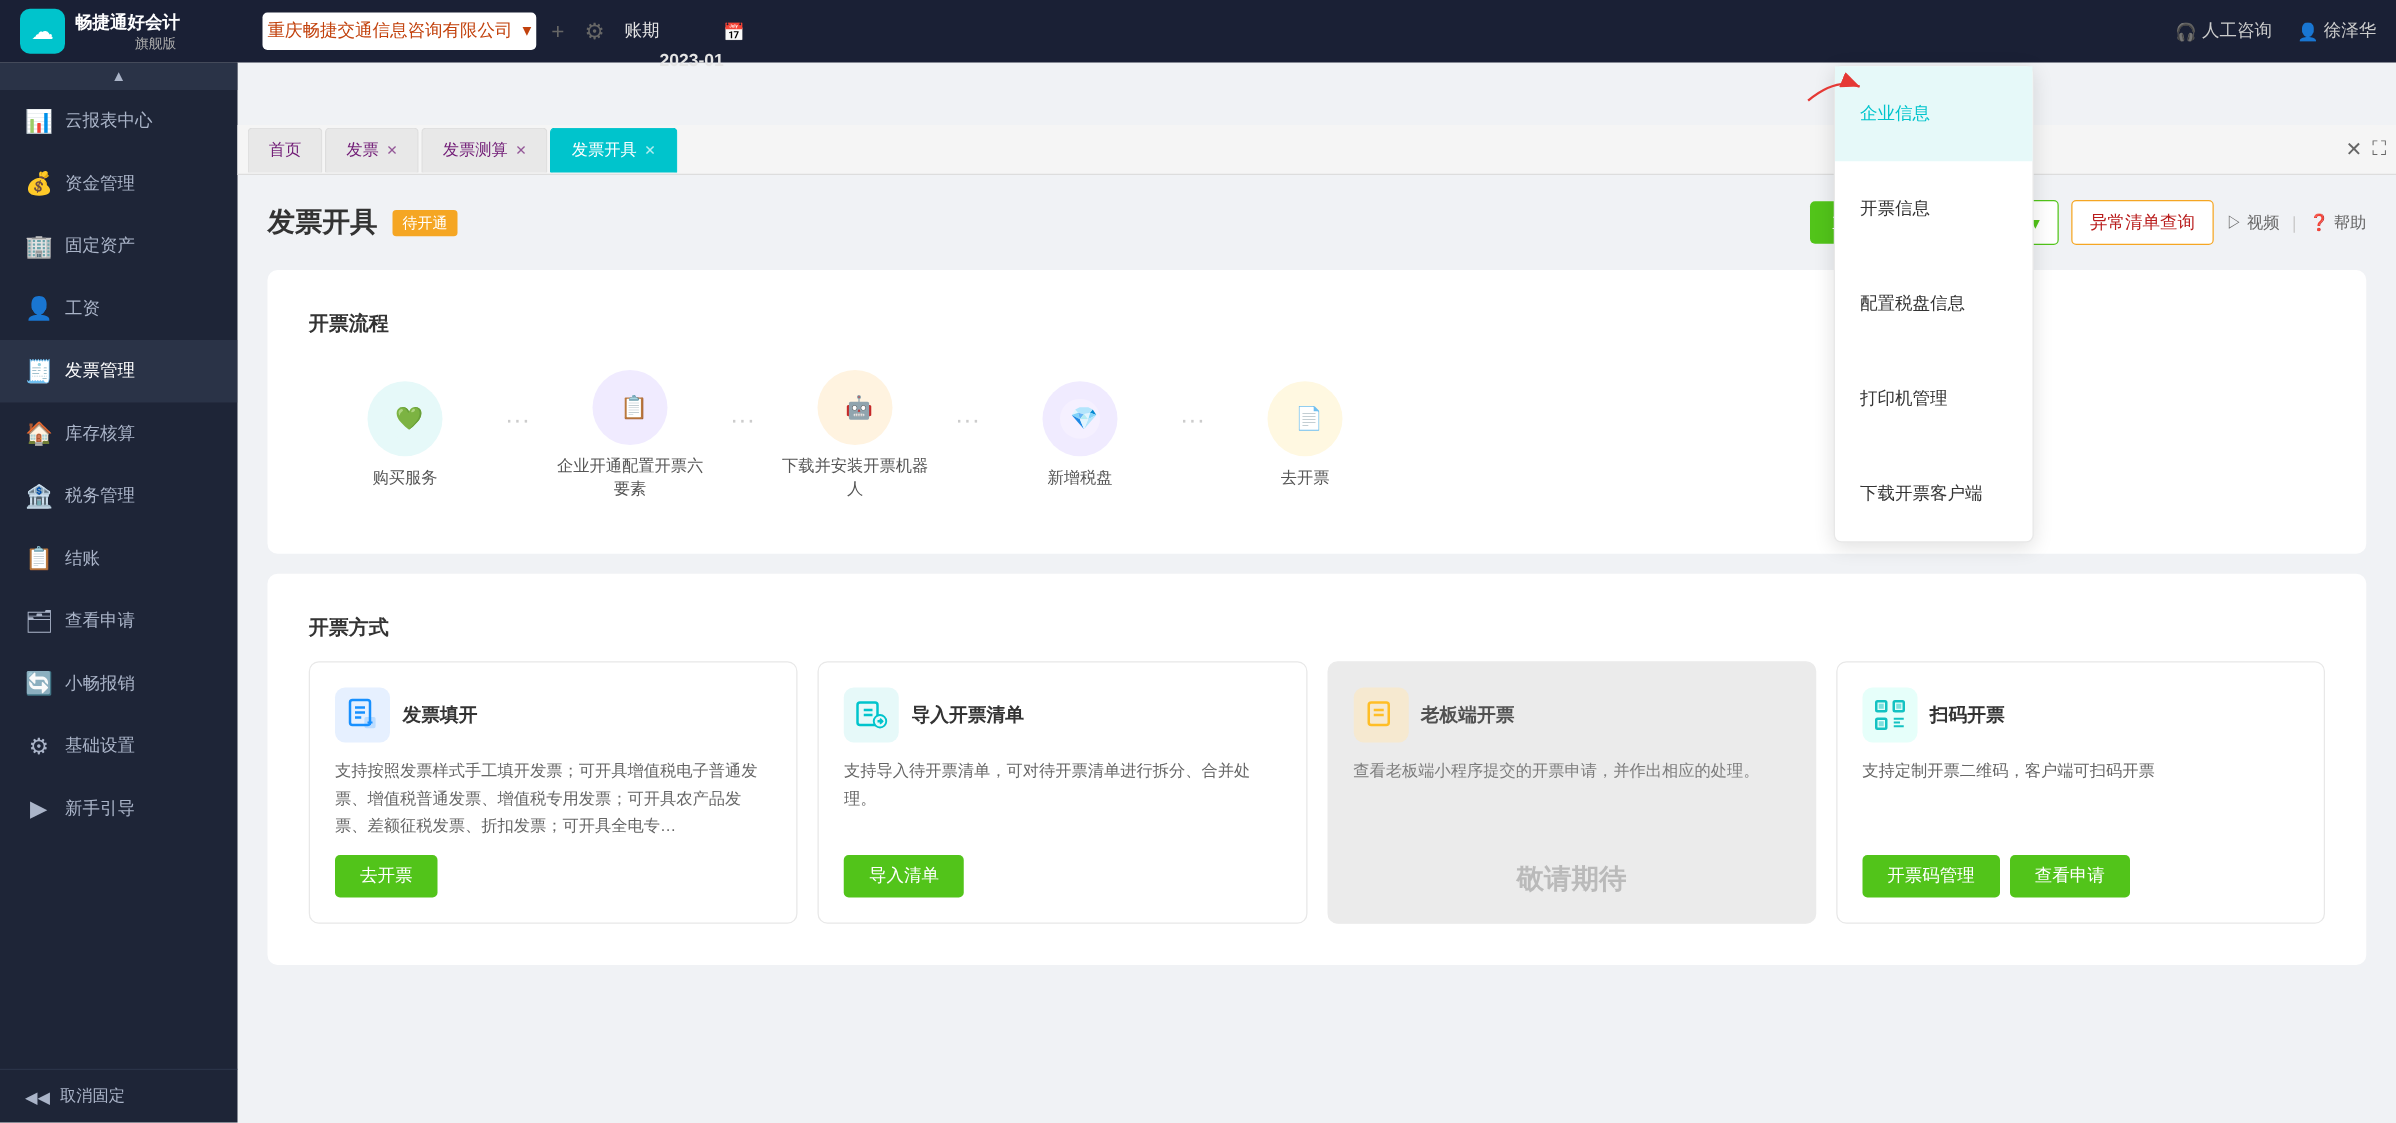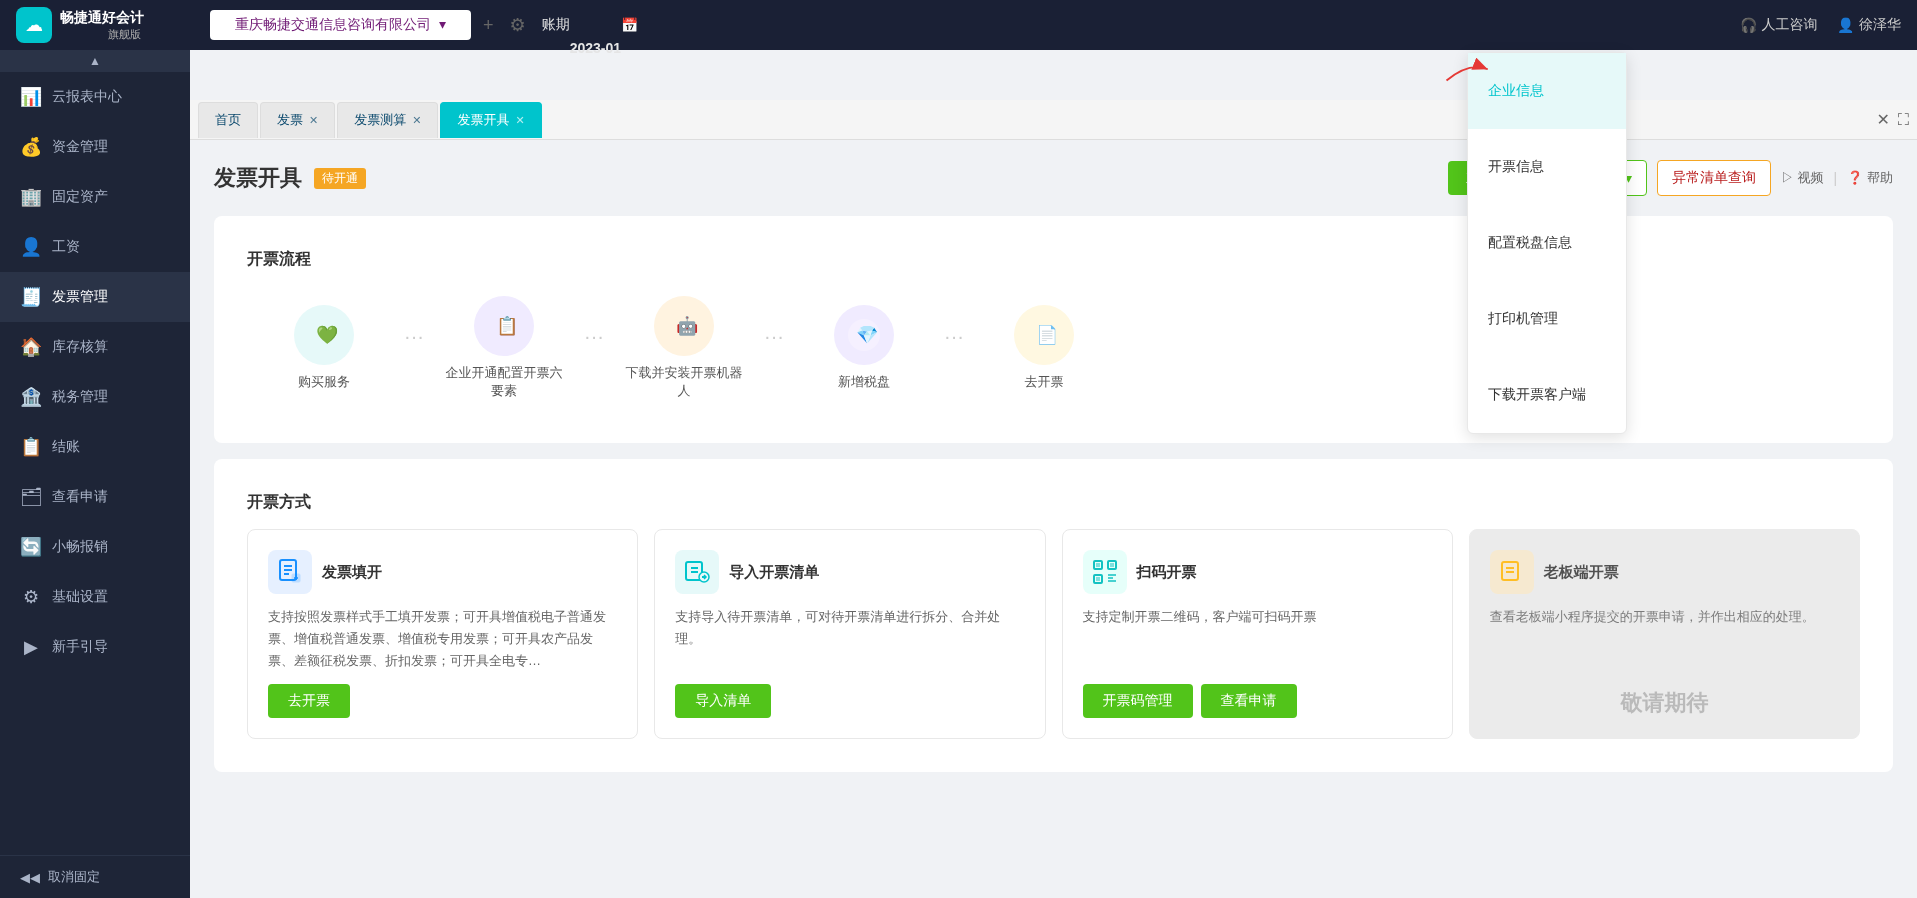--- a/index.html
+++ b/index.html
@@ -24,22 +24,22 @@
     }
     .logo-icon {
       width: 36px; height: 36px;
       background: #00c4cc;
       border-radius: 8px;
       display: flex; align-items: center; justify-content: center;
       color: white; font-size: 18px;
     }
     .company-selector {
       display: flex; align-items: flex-start; gap: 8px;
-      color: #701a75; background: #fff; border-radius: 4px;
-      padding: 6px 25px; cursor: pointer; margin-left: 4px;
+      color: #c2410c; background: #fff; border-radius: 4px;
+      padding: 6px 4px; cursor: pointer; margin-left: 4px;
       font-size: 14px;
     }
     .top-actions {
       display: flex; align-items: center; gap: 16px; margin-left: 12px;
     }
     .top-action-btn {
       color: #666; cursor: pointer; font-size: 18px;
       background: none; border: none;
     }
     .period-label {
@@ -100,21 +100,21 @@
       display: flex; align-items: center;
       height: 40px;
       border-bottom: 1px solid #ddd;
       padding: 0 8px;
       gap: 2px;
       position: relative;
     }
     .tab {
       height: 36px; padding: 0 16px;
       display: flex; align-items: center; gap: 6px;
-      cursor: pointer; font-size: 13px; color: #0c4a6e;
+      cursor: pointer; font-size: 13px; color: #701a75;
       border-radius: 4px 4px 0 0;
       background: #e8e8e8;
       border: 1px solid #ddd;
       border-bottom: none;
     }
     .tab.active {
       background: #00c4cc;
       color: #fff;
       border-color: #00c4cc;
     }
@@ -491,20 +491,35 @@
                 <line x1="19" y1="19" x2="23" y2="19" stroke="#00c4cc" stroke-width="2"></line>
                 <polyline points="21,17 23,19 21,21" fill="none" stroke="#00c4cc" stroke-width="1.5"></polyline>
               </svg>
             </div>
             <span class="method-card-title">导入开票清单</span>
           </div>
           <div class="method-card-desc">支持导入待开票清单，可对待开票清单进行拆分、合并处理。</div>
           <button class="method-card-btn">导入清单</button>
         </div>
 
+        <div class="method-card disabled" style="position:relative;background:#e8e8e8;">
+          <div class="method-card-header">
+            <div class="method-icon" style="background:#f5e6c8;">
+              <svg width="28" height="28" viewBox="0 0 28 28">
+                <rect x="4" y="4" width="16" height="18" rx="2" fill="none" stroke="#ffb300" stroke-width="2"></rect>
+                <line x1="8" y1="10" x2="16" y2="10" stroke="#ffb300" stroke-width="2"></line>
+                <line x1="8" y1="14" x2="16" y2="14" stroke="#ffb300" stroke-width="2"></line>
+              </svg>
+            </div>
+            <span class="method-card-title">老板端开票</span>
+          </div>
+          <div class="method-card-desc">查看老板端小程序提交的开票申请，并作出相应的处理。</div>
+          <div class="overlay-text">敬请期待</div>
+        </div>
+
         <div class="method-card">
           <div class="method-card-header">
             <div class="method-icon icon-teal-bg">
               <svg width="28" height="28" viewBox="0 0 28 28">
                 <rect x="3" y="3" width="8" height="8" rx="1" fill="none" stroke="#13c2c2" stroke-width="2"></rect>
                 <rect x="17" y="3" width="8" height="8" rx="1" fill="none" stroke="#13c2c2" stroke-width="2"></rect>
                 <rect x="3" y="17" width="8" height="8" rx="1" fill="none" stroke="#13c2c2" stroke-width="2"></rect>
                 <rect x="5" y="5" width="4" height="4" fill="#13c2c2" opacity="0.5"></rect>
                 <rect x="19" y="5" width="4" height="4" fill="#13c2c2" opacity="0.5"></rect>
                 <rect x="5" y="19" width="4" height="4" fill="#13c2c2" opacity="0.5"></rect>
@@ -514,35 +529,20 @@
               </svg>
             </div>
             <span class="method-card-title">扫码开票</span>
           </div>
           <div class="method-card-desc">支持定制开票二维码，客户端可扫码开票</div>
           <div style="display:flex;gap:8px;margin-top:auto;">
             <button class="method-card-btn">开票码管理</button>
             <button class="method-card-btn">查看申请</button>
           </div>
         </div>
-
-        <div class="method-card disabled" style="position:relative;background:#e8e8e8;">
-          <div class="method-card-header">
-            <div class="method-icon" style="background:#f5e6c8;">
-              <svg width="28" height="28" viewBox="0 0 28 28">
-                <rect x="4" y="4" width="16" height="18" rx="2" fill="none" stroke="#ffb300" stroke-width="2"></rect>
-                <line x1="8" y1="10" x2="16" y2="10" stroke="#ffb300" stroke-width="2"></line>
-                <line x1="8" y1="14" x2="16" y2="14" stroke="#ffb300" stroke-width="2"></line>
-              </svg>
-            </div>
-            <span class="method-card-title">老板端开票</span>
-          </div>
-          <div class="method-card-desc">查看老板端小程序提交的开票申请，并作出相应的处理。</div>
-          <div class="overlay-text">敬请期待</div>
-        </div>
       </div>
     </div>
   </div>
 </div>
 
 <div class="dropdown-menu">
   <div class="dropdown-item highlighted">企业信息</div>
   <div class="dropdown-item">开票信息</div>
   <div class="dropdown-item">配置税盘信息</div>
   <div class="dropdown-item">打印机管理</div>

